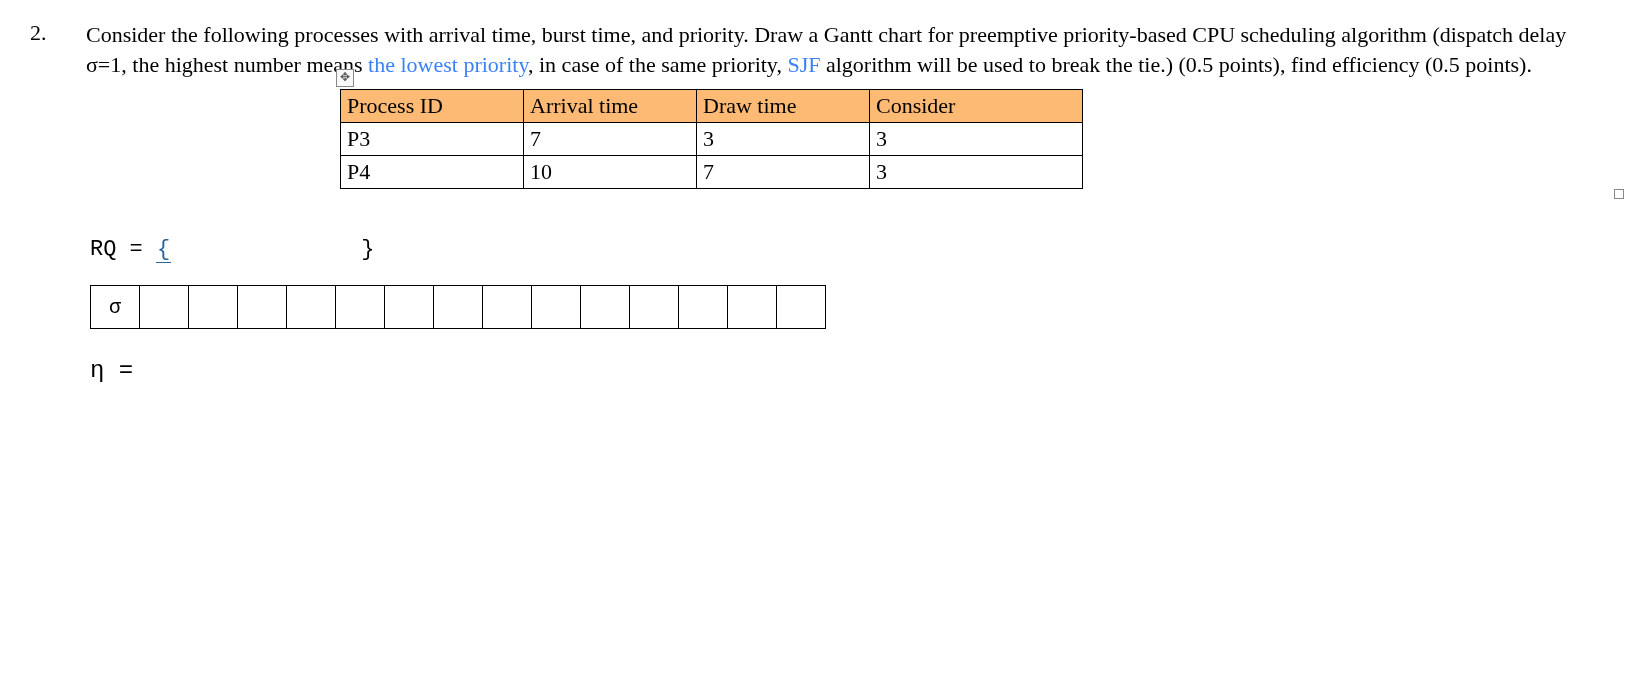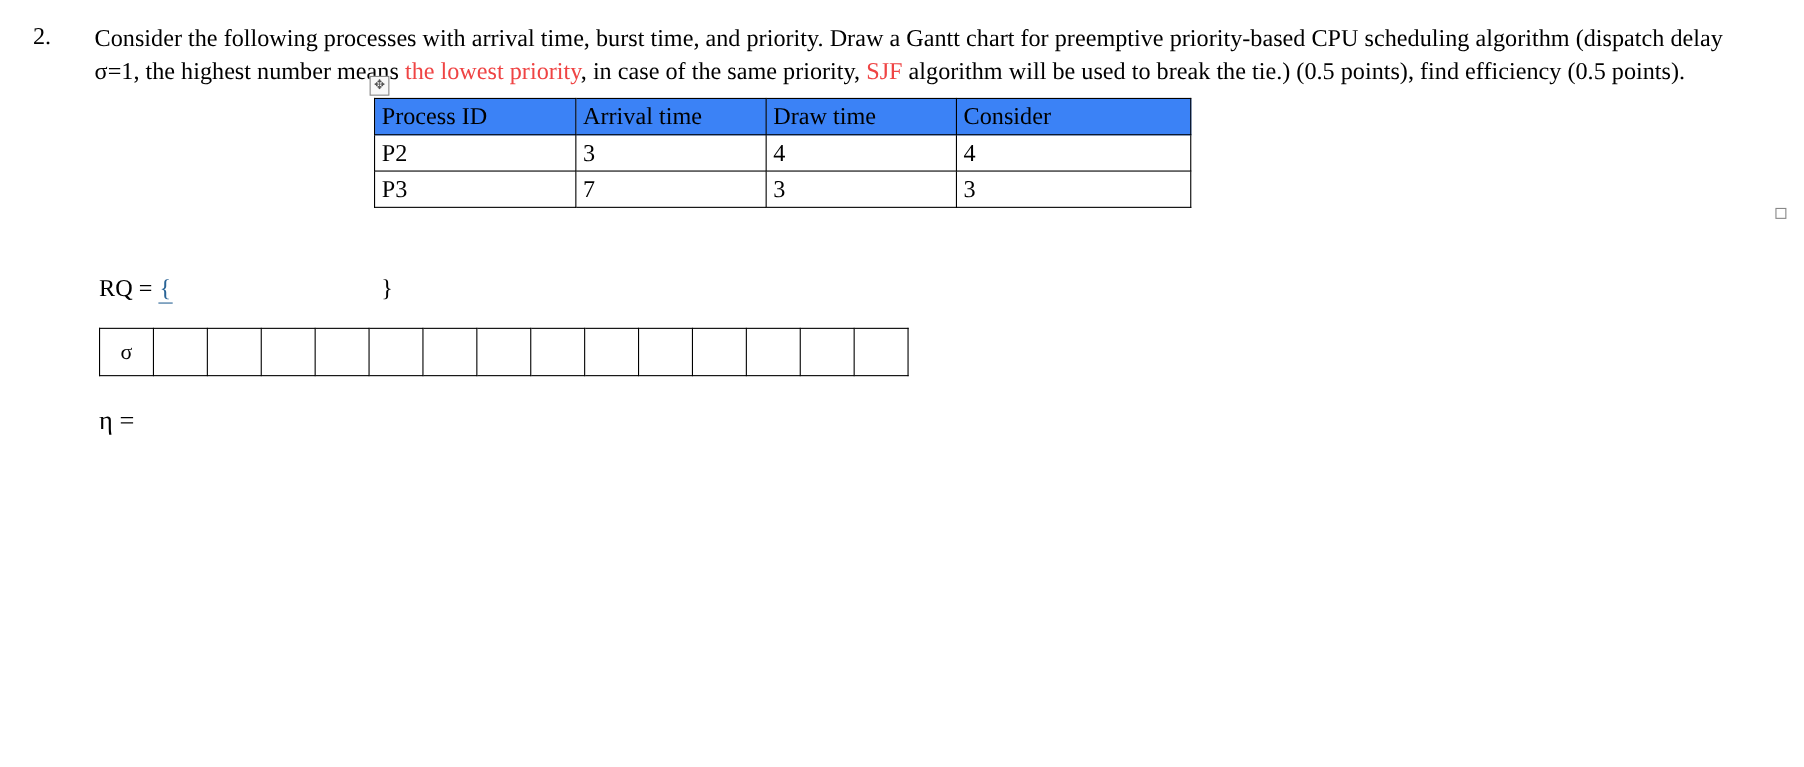--- a/index.html
+++ b/index.html
@@ -19,21 +19,21 @@
   .q-number {
     width: 50px;
     flex: 0 0 50px;
     text-align: left;
     padding-right: 6px;
   }
   .q-body {
     flex: 1;
     line-height: 1.35;
   }
-  .red { color: #ef4444; }
+  .red { color: #3b82f6; }
   .bold { font-weight: normal; }
 
   .table-wrap {
     margin-left: 310px;
     margin-top: 10px;
     position: relative;
   }
   .move-handle {
     position: absolute;
     left: -4px;
@@ -51,38 +51,39 @@
     border-collapse: collapse;
   }
   table.data th, table.data td {
     border: 1px solid #000;
     padding: 2px 6px;
     text-align: left;
     font-weight: normal;
     font-size: 22px;
     height: 28px;
   }
-  table.data th { background: #3b82f6; }
+  table.data th { background: #fdba74; }
   .col-pid  { width: 170px; }
   .col-arr  { width: 160px; }
   .col-bur  { width: 160px; }
   .col-pri  { width: 200px; }
   .resize-handle {
     position: absolute;
     right: -14px;
     bottom: -10px;
     width: 8px;
     height: 8px;
     border: 1px solid #888;
     background: #fff;
   }
 
   .below {
     margin-left: 60px;
-    margin-top: 60px;
+    margin-top: 48px;
+    font-family: Liberation Mono, monospace;
   }
   .rq-line {
     font-size: 22px;
   }
   .rq-open {
     display: inline-block;
     border-bottom: 1px solid #2a6496;
     color: #2a6496;
     padding: 0 1px;
   }
@@ -123,29 +124,29 @@
   <div class="move-handle">✥</div>
   <table class="data">
     <tbody>
         <tr>
       <th class="col-pid">Process ID</th>
       <th class="col-arr">Arrival time</th>
       <th class="col-bur">Draw time</th>
       <th class="col-pri">Consider</th>
     </tr>
     <tr>
-      <td>P2</td>
-      <td>3</td>
-      <td>4</td>
-      <td>4</td>
-    </tr>
-    <tr>
       <td>P3</td>
       <td>7</td>
       <td>3</td>
+      <td>3</td>
+    </tr>
+    <tr>
+      <td>P4</td>
+      <td>10</td>
+      <td>7</td>
       <td>3</td>
     </tr>
   </tbody>
     </table>
   <div class="resize-handle"></div>
 </div>
 
 <div class="below">
 
   <div class="rq-line">

